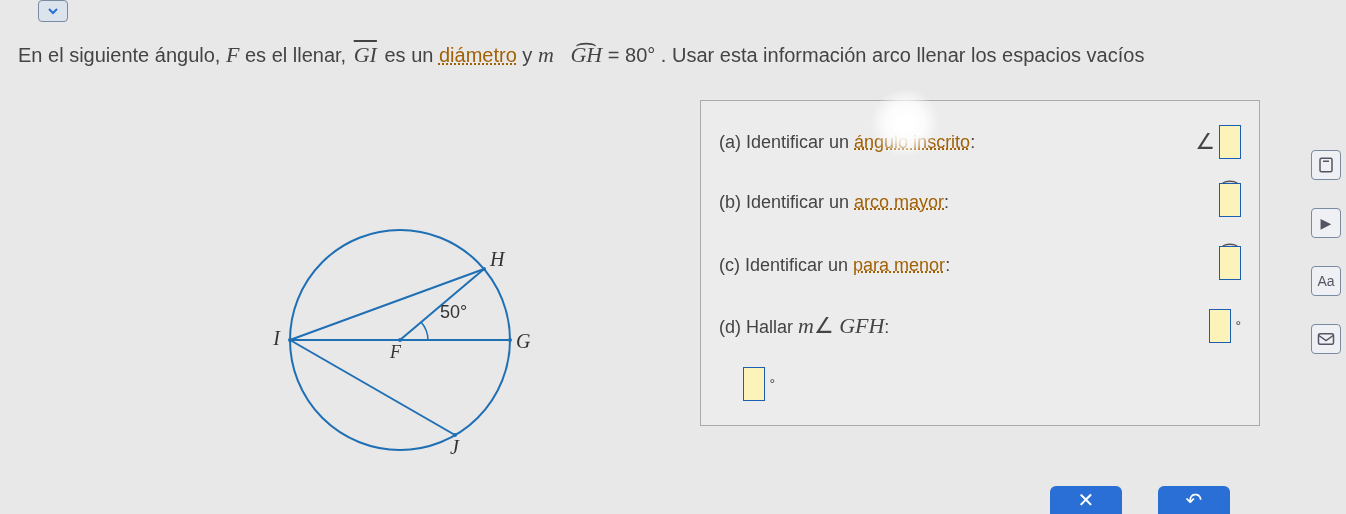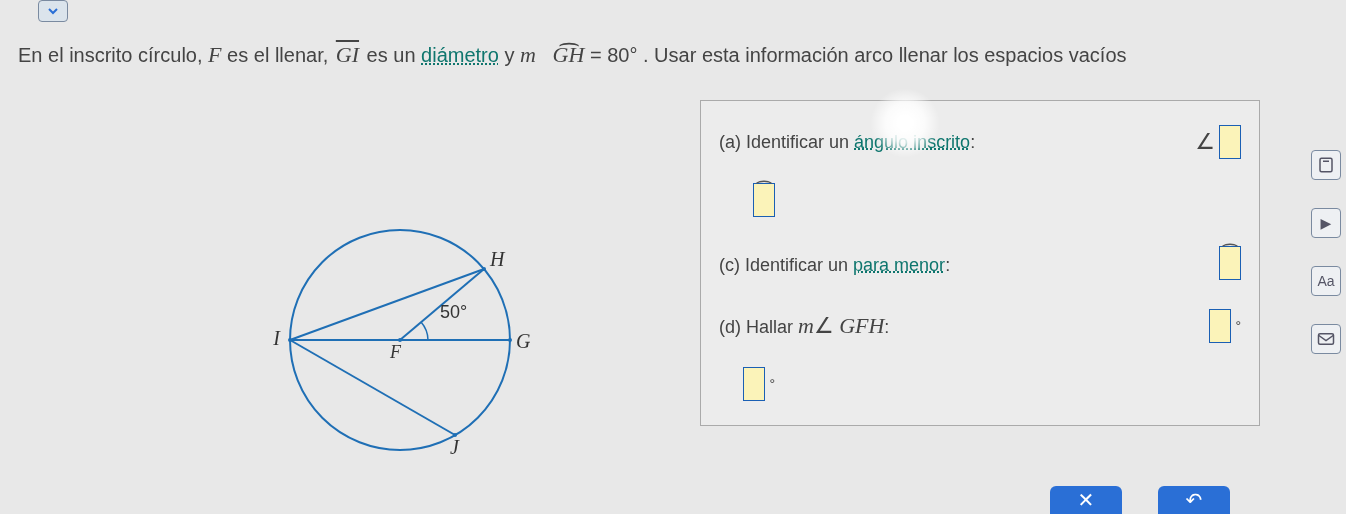--- a/index.html
+++ b/index.html
@@ -29,21 +29,21 @@
     }
     .chevron-btn svg { width: 16px; height: 16px; }
     .problem-text {
       position: absolute;
       top: 42px; left: 18px;
       font-size: 20px;
       color: #444;
       white-space: nowrap;
     }
     .problem-text .math-i { font-family: 'Times New Roman', serif; font-style: italic; font-size: 22px; }
-    .link { color: #0f766e; text-decoration: underline dotted; cursor: pointer; }
+    .link { color: #a16207; text-decoration: underline dotted; cursor: pointer; }
     .overline { text-decoration: overline; font-family: 'Times New Roman', serif; font-style: italic; font-size: 22px; padding: 12px 2px;}
     .arc { position: relative; font-family: 'Times New Roman', serif; font-style: italic; font-size: 22px; padding-top:2px;margin-top:39px;}
     .arc::before {
       content: "⌢"; position: absolute; top: -10px; left: 50%;
       transform: translateX(-50%) scaleX(1.6);
       font-style: normal;
     }
 
     .figure {
       position: absolute;
@@ -141,21 +141,21 @@
 
 <div class="top-bar">
   <div class="chevron-btn">
     <svg viewBox="0 0 24 24" fill="none" stroke="#2a6fd6" stroke-width="3">
         <polyline points="6 9 12 15 18 9"></polyline>
       </svg>
   </div>
 </div>
 
 <div class="problem-text">
-  <span>En el inscrito círculo, </span>
+  <span>En el siguiente ángulo, </span>
   <span class="math-i">F</span>
   <span> es el llenar, </span>
   <span class="overline">GI</span>
   <span> es un </span>
   <span class="link">diámetro</span>
   <span> y </span>
   <span class="math-i">m</span>
   <span>&nbsp;</span>
   <span class="arc">GH</span>
   <span> = 80°</span>
@@ -201,20 +201,23 @@
     <div class="prompt">
       <span>(a) Identificar un </span><span class="link">ángulo inscrito</span><span>:</span>
     </div>
     <div class="answer-slot">
       <span class="angle-sym">∠</span>
       <span class="answer-input"></span>
     </div>
   </div>
 
   <div class="row">
+    <div class="prompt">
+      <span>(b) Identificar un </span><span class="link">arco mayor</span><span>:</span>
+    </div>
     <div class="answer-slot">
       <span class="arc-over-input"><span class="answer-input"></span></span>
     </div>
   </div>
 
   <div class="row">
     <div class="prompt">
       <span>(c) Identificar un </span><span class="link">para menor</span><span>:</span>
     </div>
     <div class="answer-slot">

